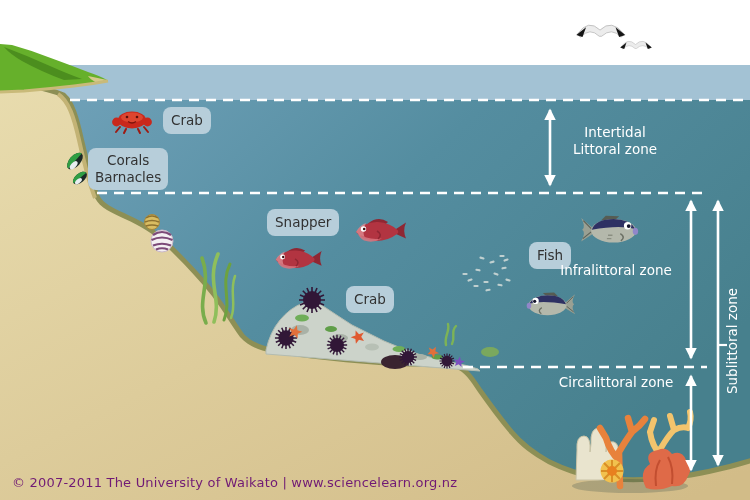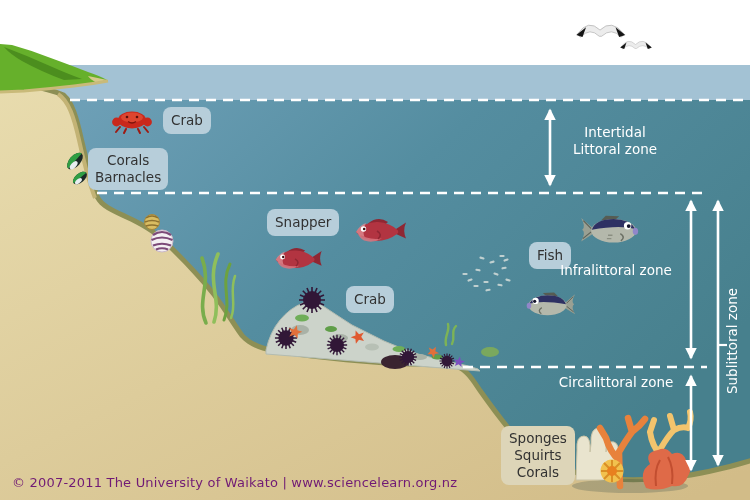--- a/index.html
+++ b/index.html
@@ -282,25 +282,20 @@
   </div>
   <div class="label" id="snapper-label" style="left:267px;top:209px;">
     <span>Snapper</span>
   </div>
   <div class="label" id="fish-label" style="left:529px;top:217px;margin-top:25px;">
     <span>Fish</span>
   </div>
   <div class="label" id="kina-label" style="left:346px;top:286px;">
     <span>Crab</span>
   </div>
-  <div class="label sand" id="sponges-label" style="left:501px;top:426px;padding:4px 8px;">
-    <div>Sponges</div>
-    <div>Squirts</div>
-    <div>Corals</div>
-  </div>
 
   <div class="zone-text" id="infralittoral-text" style="left:542px;top:262px;width:148px;">
     <span>Infralittoral zone</span>
   </div>
   <div class="zone-text" id="intertidal-text" style="left:545px;top:124px;width:140px;">
     <div>Intertidal</div>
     <div>Littoral zone</div>
   </div>
   <div class="zone-text" id="circalittoral-text" style="left:540px;top:374px;width:152px;">
     <span>Circalittoral zone</span>

